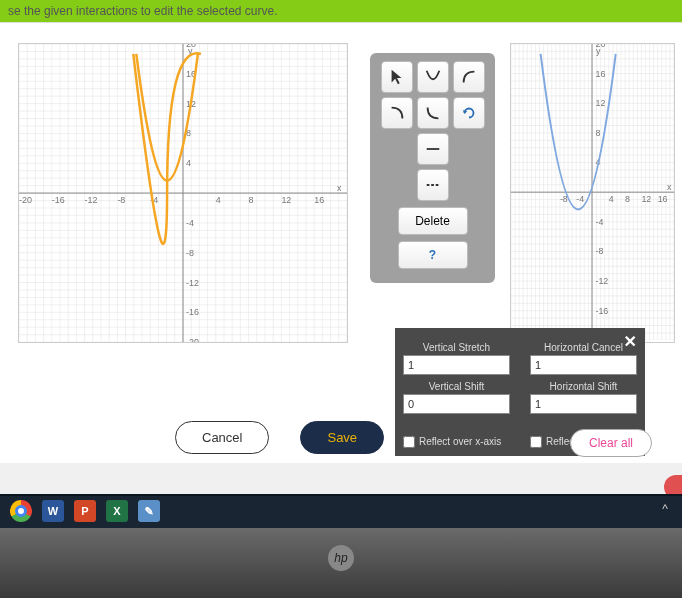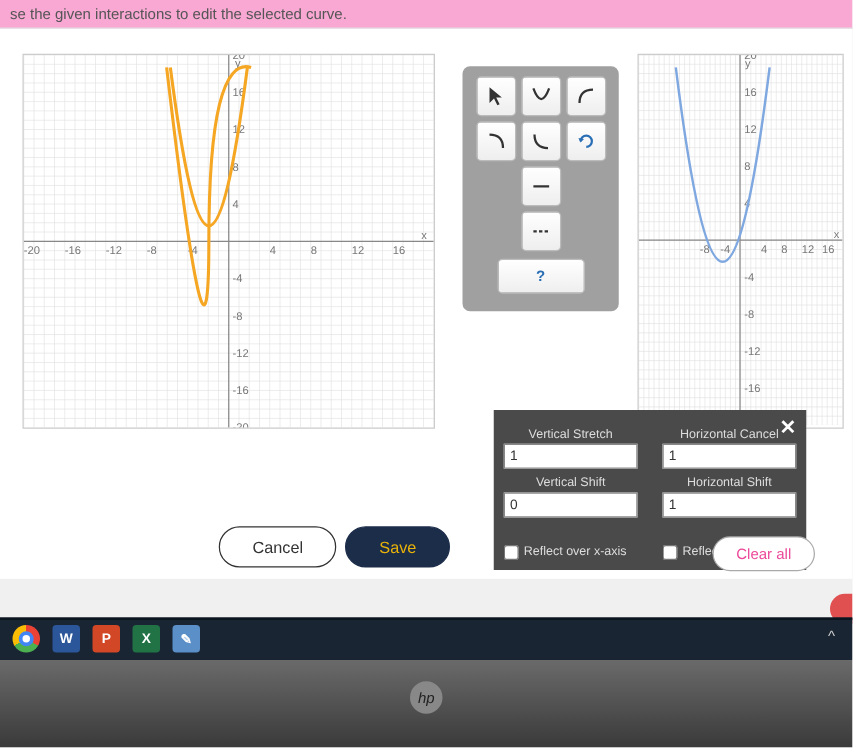--- a/index.html
+++ b/index.html
@@ -1,17 +1,17 @@
 <!DOCTYPE html>
 <html><head>
 <meta charset="utf-8">
 <style>
 * { box-sizing: border-box; margin: 0; padding: 0; font-family: Arial, sans-serif; }
 body { width: 682px; height: 598px; background: #f0f0f0; overflow: hidden; position: relative; }
-.instruction { background: #f9a8d4; padding: 4px 8px; font-size: 12px; color: #555; border-bottom: 1px solid #ddd; }
+.instruction { background: #84cc16; padding: 4px 8px; font-size: 12px; color: #555; border-bottom: 1px solid #ddd; }
 .main-area { position: relative; height: 440px; background: #fff; }
 .graph { position: absolute; background: #fff; border: 1px solid #ccc; }
 .graph.left { left: 18px; top: 20px; width: 330px; height: 300px; }
 .graph.right { left: 510px; top: 20px; width: 165px; height: 300px; }
 .grid { position: absolute; inset: 0; }
 .grid line { stroke: #e0e0e0; stroke-width: 0.5; }
 .grid line.axis { stroke: #888; stroke-width: 1; }
 .grid text { font-size: 9px; fill: #777; }
 .grid path.curve-o { stroke: #f5a623; stroke-width: 2.5; fill: none; }
 .grid path.curve-b { stroke: #7fa8e0; stroke-width: 2; fill: none; }
@@ -22,21 +22,21 @@
 .action-btn { display: block; width: 70px; margin: 6px auto; padding: 6px; background: linear-gradient(#fff,#eee); border: 1px solid #bbb; border-radius: 4px; font-size: 12px; cursor: pointer; text-align: center; }
 .action-btn.help { color: #2a6fb5; font-weight: bold; }
 .transform-panel { position: absolute; left: 395px; top: 305px; width: 250px; background: #4a4a4a; padding: 8px; color: #ddd; font-size: 11px; }
 .transform-panel .close { position: absolute; right: 8px; top: 4px; color: #fff; font-size: 16px; font-weight: bold; cursor: pointer; }
 .tp-row { display: flex; gap: 20px; margin-top: 6px; }
 .tp-col { flex: 1; }
 .tp-col label { display: block; text-align: center; font-size: 10px; margin-bottom: 2px; }
 .tp-col input[type=text] { width: 100%; padding: 3px 4px; font-size: 11px; border: 1px solid #888; background: #fff; color: #333; }
 .tp-chk { display: flex; align-items: flex-start; gap: 4px; font-size: 10px; margin-top: 16px; }
 .tp-chk input { width: 12px; height: 12px; }
-.bottom-btns { position: absolute; left: 175px; top: 398px; display: flex; gap: 7px; }
+.bottom-btns { position: absolute; left: 175px; top: 398px; display: flex; gap: 31px; }
 .pill-btn { padding: 8px 26px; border-radius: 20px; font-size: 13px; cursor: pointer; }
 .pill-btn.cancel { background: #fff; border: 1.5px solid #333; color: #333; }
 .pill-btn.save { background: #1c2d4a; border: 1.5px solid #1c2d4a; color: #eab308; }
 .clearall-wrap { position: absolute; right: 30px; bottom: 6px; }
 .clearall { padding: 6px 18px; border-radius: 16px; border: 1.5px solid #aaa; background: #fff; color: #ec4899; font-size: 12px; cursor: pointer; }
 .desk { position: absolute; left: 0; right: 0; top: 494px; height: 34px; background: #1a2533; border-top: 2px solid #0a1520; }
 .taskbar { position: absolute; left: 10px; top: 498px; display: flex; gap: 10px; align-items: center; height: 26px; }
 .tb-icon { width: 22px; height: 22px; border-radius: 3px; display: flex; align-items: center; justify-content: center; font-size: 11px; font-weight: bold; color: #fff; cursor: pointer; }
 .tb-chrome { background: conic-gradient(#ea4335 0 120deg,#4caf50 120deg 240deg,#fbbc05 240deg 360deg); border-radius: 50%; position: relative; }
 .tb-chrome::after { content: ''; position: absolute; inset: 5px; background: #fff; border-radius: 50%; border: 3px solid #4285f4; }
@@ -328,20 +328,21 @@
           </svg>
         </div>
     </div>
     <div class="tool-row">
       <div class="tool-btn">
           <svg viewBox="0 0 20 20">
             <line x1="3" y1="10" x2="17" y2="10" stroke="#333" stroke-width="2" stroke-dasharray="3 2"></line>
           </svg>
         </div>
     </div>
+    <button class="action-btn">Delete</button>
     <button class="action-btn help">?</button>
   </div>
 
   <div class="transform-panel">
     <span class="close">✕</span>
     <div class="tp-row">
       <div class="tp-col">
         <label>Vertical Stretch</label>
         <input type="text" value="1" style="">
       </div>

